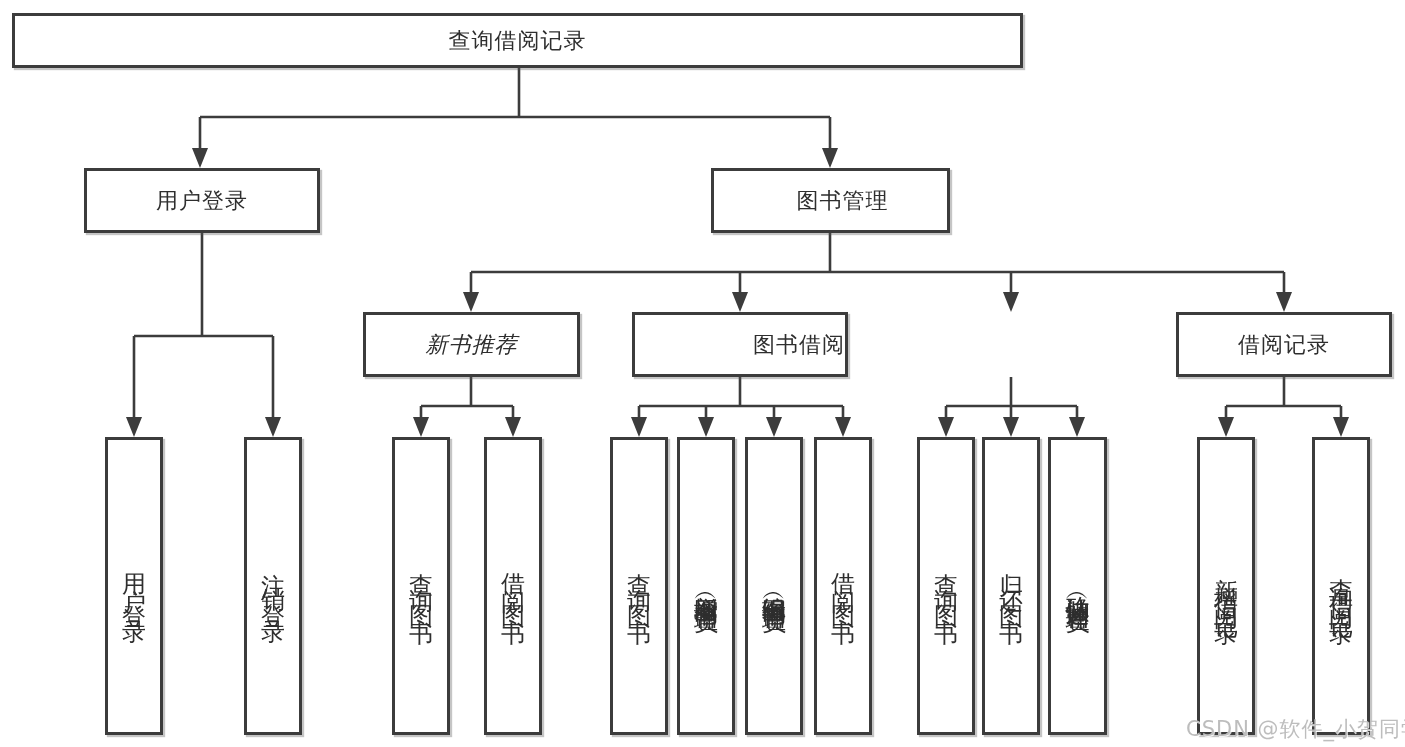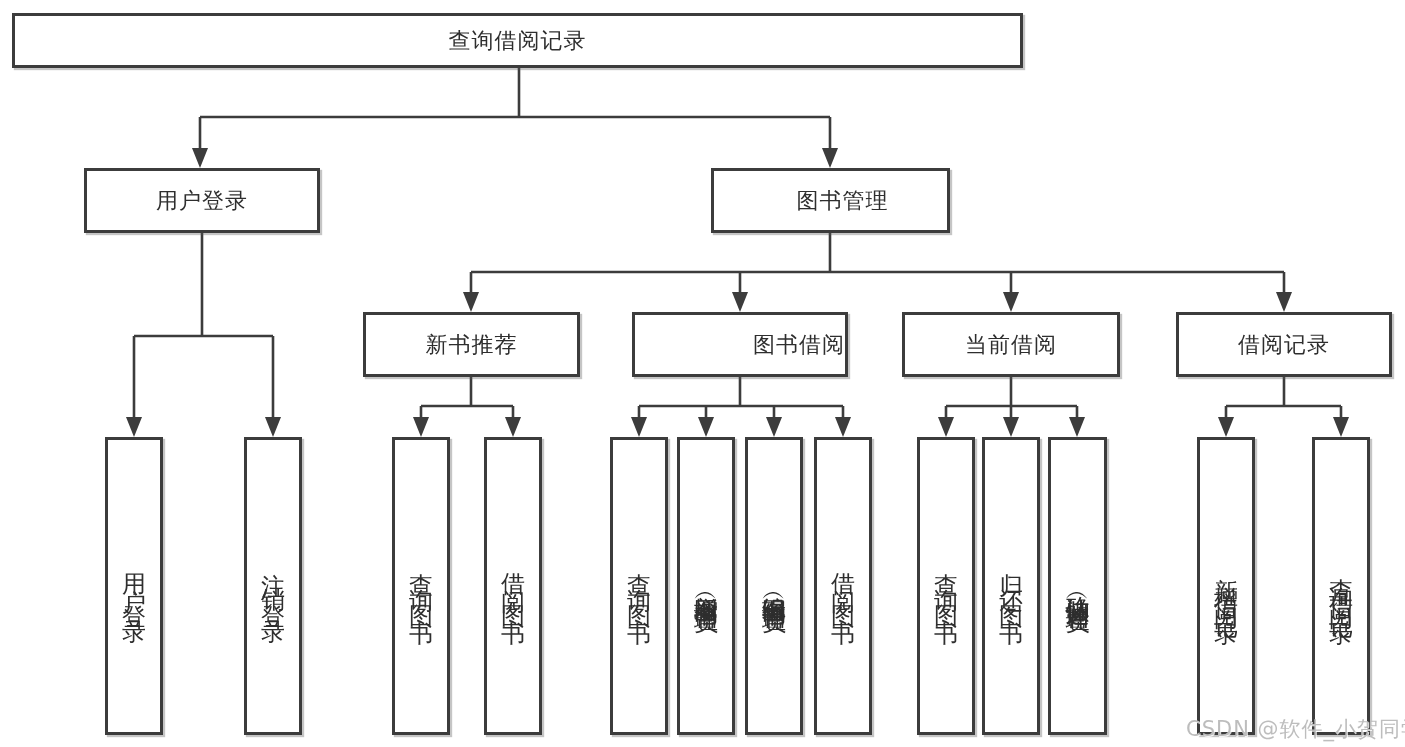--- a/index.html
+++ b/index.html
@@ -75,28 +75,25 @@
     <span class="hlabel">查询借阅记录</span>
   </div>
 
   <div class="box l2" style="left:84px;width:236px;">
     <span class="hlabel">用户登录</span>
   </div>
   <div class="box l2" style="left:711px;width:239px;padding-left:24px;">
     <span class="hlabel">图书管理</span>
   </div>
 
-  <div class="box l3" style="left:363px;width:217px;">
+  <div class="box l3" style="left:363px;width:217px;font-style:italic;">
     <span class="hlabel">新书推荐</span>
   </div>
   <div class="box l3" style="left:632px;width:216px;justify-content:flex-end;">
     <span class="hlabel">图书借阅</span>
-  </div>
-  <div class="box l3" style="left:902px;width:218px;">
-    <span class="hlabel">当前借阅</span>
   </div>
   <div class="box l3" style="left:1176px;width:216px;">
     <span class="hlabel">借阅记录</span>
   </div>
 
   <div class="box leaf" style="left:105px;">
     <span class="vlabel ls-l">用户登录</span>
   </div>
   <div class="box leaf" style="left:244px;">
     <span class="vlabel ls-l">注销登录</span>

